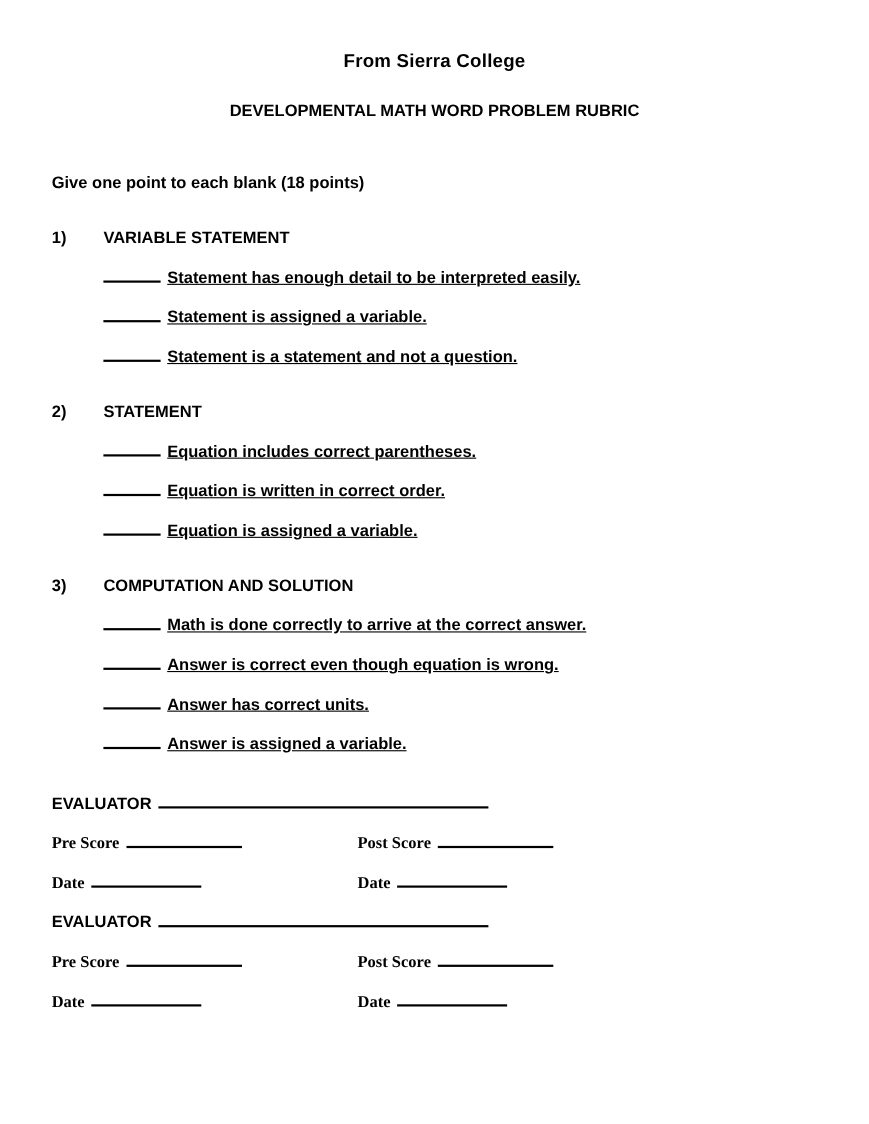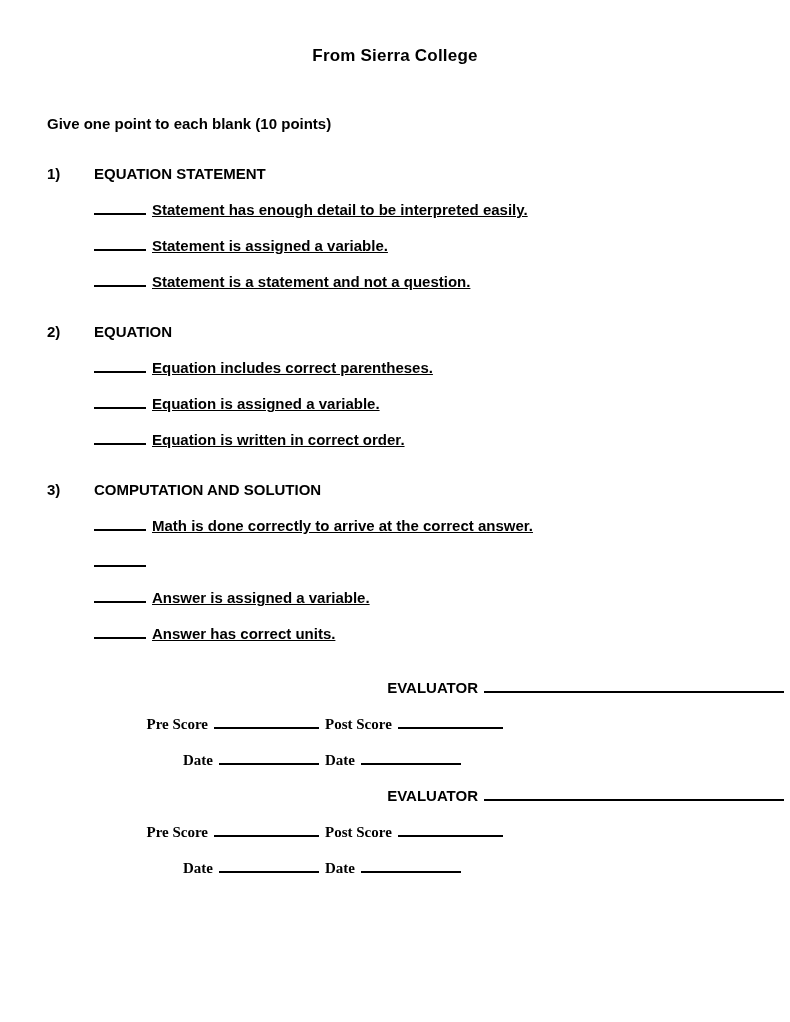--- a/index.html
+++ b/index.html
@@ -38,73 +38,74 @@
     display: inline-block;
     border-bottom: 2px solid #000;
     height: 0.85em;
     vertical-align: baseline;
     margin-right: 6px;
   }
   .blank-item  { width: 52px; }
   .blank-eval  { width: 300px; margin-left: 6px; }
   .blank-score { width: 105px; margin-left: 6px; }
   .blank-date  { width: 100px; margin-left: 6px; }
-  .footer { margin-top: 18px; text-align: right; }
+  .footer { margin-top: 18px; }
   .eval-row { margin-left: 47px; }
   .two-col { margin-left: 47px; display: flex; font-family: Liberation Serif, serif; }
   .two-col .left  { width: 278px; }
 </style>
 </head>
 <body>
 
 <div class="page">
 
   <div class="title">From Sierra College</div>
-  <div class="instruction body-line">Give one point to each blank (10 points)</div>
+  <div class="subtitle">DEVELOPMENTAL MATH WORD PROBLEM RUBRIC</div>
+  <div class="instruction body-line">Give one point to each blank (18 points)</div>
 
   <div class="section-head body-line">
-    <span class="section-num">1)</span><span>EQUATION STATEMENT</span>
+    <span class="section-num">1)</span><span>VARIABLE STATEMENT</span>
   </div>
   <div class="item body-line">
     <span class="blank blank-item"></span><span>Statement has enough detail to be interpreted easily.</span>
   </div>
   <div class="item body-line">
     <span class="blank blank-item"></span><span>Statement is assigned a variable.</span>
   </div>
   <div class="item body-line">
     <span class="blank blank-item"></span><span>Statement is a statement and not a question.</span>
   </div>
 
   <div class="section-head body-line">
-    <span class="section-num">2)</span><span>EQUATION</span>
+    <span class="section-num">2)</span><span>STATEMENT</span>
   </div>
   <div class="item body-line">
     <span class="blank blank-item"></span><span>Equation includes correct parentheses.</span>
   </div>
   <div class="item body-line">
-    <span class="blank blank-item"></span><span>Equation is assigned a variable.</span>
+    <span class="blank blank-item"></span><span>Equation is written in correct order.</span>
   </div>
   <div class="item body-line">
-    <span class="blank blank-item"></span><span>Equation is written in correct order.</span>
+    <span class="blank blank-item"></span><span>Equation is assigned a variable.</span>
   </div>
 
   <div class="section-head body-line">
     <span class="section-num">3)</span><span>COMPUTATION AND SOLUTION</span>
   </div>
   <div class="item body-line">
     <span class="blank blank-item"></span><span>Math is done correctly to arrive at the correct answer.</span>
   </div>
   <div class="item body-line">
-    <span class="blank blank-item"></span>
+    <span class="blank blank-item"></span><span>Answer is correct even though equation is wrong.</span>
+  </div>
+  <div class="item body-line">
+    <span class="blank blank-item"></span><span>Answer has correct units.</span>
   </div>
   <div class="item body-line">
     <span class="blank blank-item"></span><span>Answer is assigned a variable.</span>
-  </div>
-  <div class="item body-line">
-    <span class="blank blank-item"></span><span>Answer has correct units.</span>
   </div>
 
   <div class="footer">
 
     <div class="eval-row body-line">
       <span>EVALUATOR</span><span class="blank blank-eval"></span>
     </div>
     <div class="two-col body-line">
       <div class="left">
         <span>Pre Score</span><span class="blank blank-score"></span>

